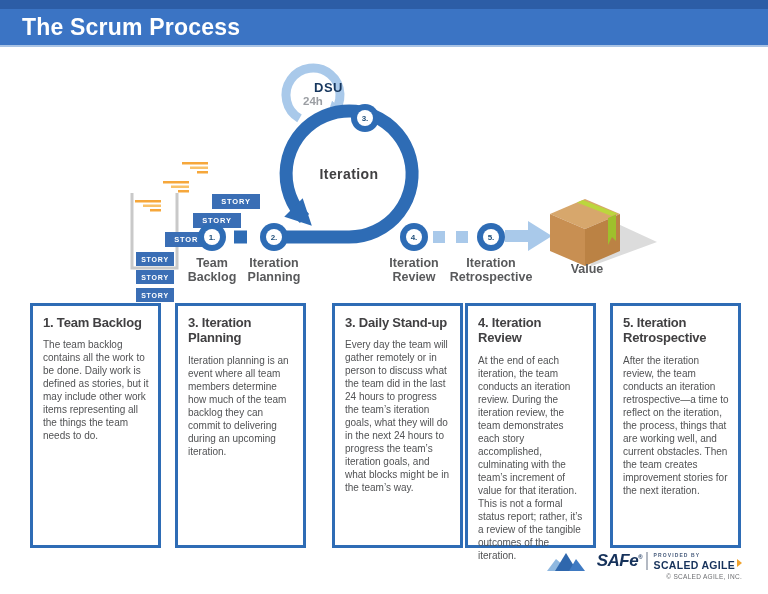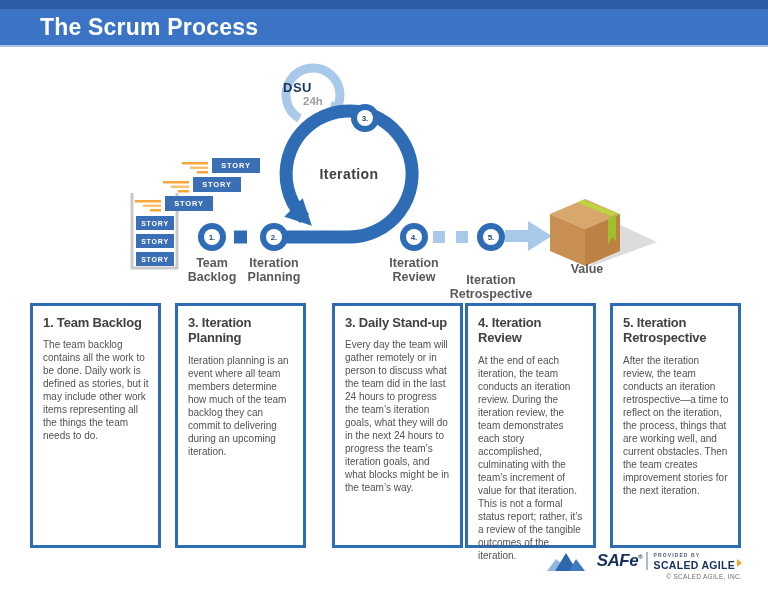--- a/index.html
+++ b/index.html
@@ -9,21 +9,21 @@
   }
 
   
   .header-top { position:absolute; top:0; left:0; width:768px; height:9px; background:#2c5da6; }
   .header-bar {
     position:absolute; top:9px; left:0; width:768px; height:38px; background:#3b74c4;
     border-bottom:2px solid #a9c3e4; box-sizing:border-box;
     display:flex; align-items:center;
   }
   .header-bar h1 {
-    margin:0 0 0 40px; color:#ffffff; font-size:23px; font-weight:bold; letter-spacing:0.2px;
+    margin:0 0 0 22px; color:#ffffff; font-size:23px; font-weight:bold; letter-spacing:0.2px;
   }
 
   
   .diagram { position:absolute; top:50px; left:0; width:768px; height:250px; }
   .diagram svg { position:absolute; top:0; left:0; }
 
   .step-circle {
     position:absolute; width:28px; height:28px; border-radius:50%; background:#2e6cb5;
     display:flex; align-items:center; justify-content:center;
   }
@@ -34,30 +34,30 @@
   }
 
   .step-label {
     position:absolute; transform:translateX(-50%); text-align:center;
     font-weight:bold; color:#58595b; font-size:12.5px; line-height:1.14;
   }
 
   .story-card {
     position:absolute; background:#3a6eb5; color:#ffffff; font-weight:bold;
     display:flex; align-items:center; justify-content:center;
-    font-size:7.5px; letter-spacing:0.8px;
+    font-size:7.5px; letter-spacing:0.8px;margin-top:36px;
   }
   .story-fly   { width:48px; height:15px; }
   .story-stack { width:38px; height:14px; font-size:7px; }
 
   .iteration-label {
     position:absolute; left:299px; top:116px; width:100px; text-align:center;
     font-size:14px; font-weight:bold; color:#414042; letter-spacing:0.4px;
   }
-  .dsu-label  { position:absolute; left:283px; top:30px;  width:60px; text-align:left;
+  .dsu-label  { position:absolute; left:283px; top:30px;  width:60px; text-align:right;
                 font-size:13px; font-weight:bold; color:#17375e; letter-spacing:0.5px; }
   .dsu-sub    { position:absolute; left:283px; top:45px;  width:60px; text-align:center;
                 font-size:11.5px; font-weight:bold; color:#9b9ea3; }
 
   
   .info-card {
     position:absolute; top:303px; width:131px; height:245px; background:#ffffff;
     border:3px solid #2e6cb5; box-sizing:border-box; padding:9px 8px 9px 10px;
   }
   .info-card h3 {
@@ -184,21 +184,21 @@
     <div class="step-circle" style="left:400px; top:173px;">
       <div class="inner">4.</div>
     </div>
     <div class="step-circle" style="left:477px; top:173px;">
       <div class="inner">5.</div>
     </div>
 
     <div class="step-label" style="left:212px; top:206px; width:60px;">Team Backlog</div>
     <div class="step-label" style="left:274px; top:206px; width:75px;">Iteration Planning</div>
     <div class="step-label" style="left:414px; top:206px; width:75px;">Iteration Review</div>
-    <div class="step-label" style="left:491px; top:206px; width:105px;margin-top:17px;">Iteration Retrospective</div>
+    <div class="step-label" style="left:491px; top:206px; width:105px;">Iteration Retrospective</div>
     <div class="step-label" style="left:587px; top:212px; width:60px;">Value</div>
   </div>
 
   <div class="info-card" style="left:30px;">
     <h3>1. Team Backlog</h3>
     <p>The team backlog contains all the work to be done. Daily work is defined as stories, but it may include other work items representing all the things the team needs to do.</p>
   </div>
   <div class="info-card" style="left:175px;">
     <h3>3. Iteration Planning</h3>
     <p>Iteration planning is an event where all team members determine how much of the team backlog they can commit to delivering during an upcoming iteration.</p>

